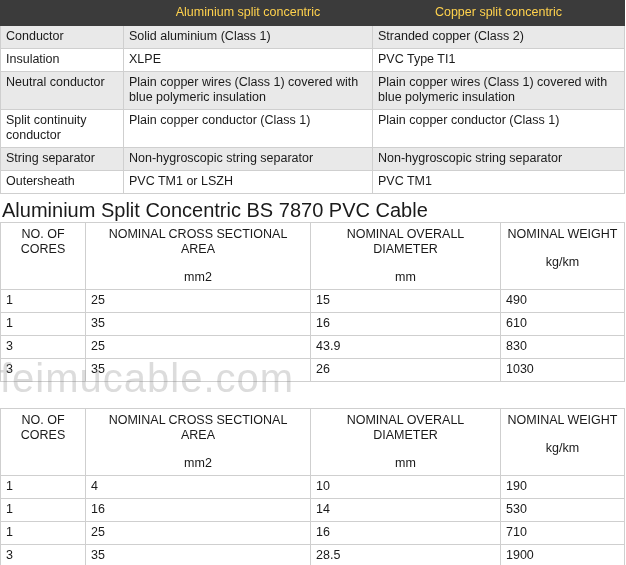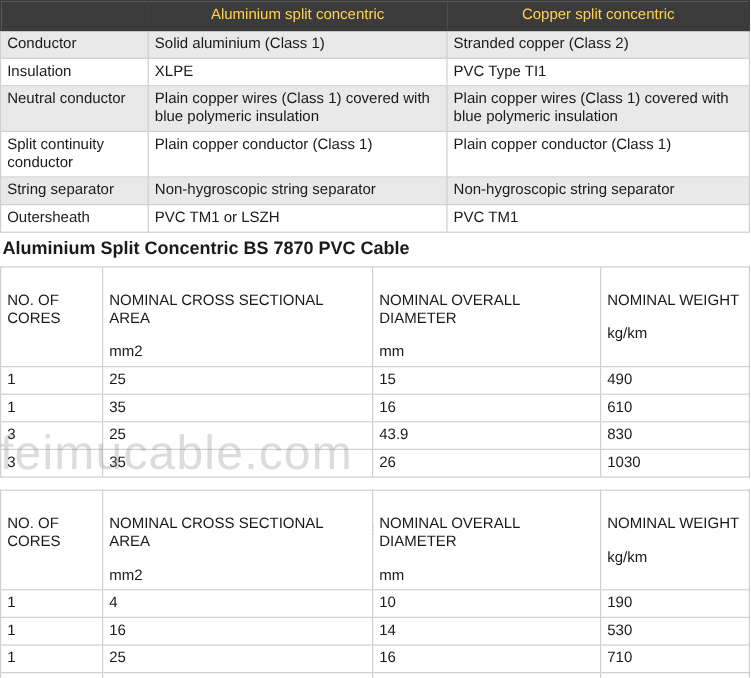--- a/index.html
+++ b/index.html
@@ -80,38 +80,38 @@
     margin-top: 14px;
   }
   #compare-table tbody tr.plain td {
     background: #ffffff;
   }
 
   
   .section-title {
     position: absolute;
     left: 2px;
-    font-size: 15px;
+    font-size: 20px;
     color: #1a1a1a;
     letter-spacing: 0px;
-    font-weight: bold;
   }
   #title-alu { top: 199px; }
   #title-cop { top: 385px; margin-top: 48px; }
 
   
   #alu-table { position: absolute; top: 222px; left: 0; }
   #cop-table { position: absolute; top: 408px; left: 0; }
 
   table.data td {
     background: #ffffff;
   }
   table.data td.head-cell {
     vertical-align: top;
-    padding-top: 20px;
+    padding-top: 4px;
+    text-align: center;
   }
   .unit-line {
     display: block;
     margin-top: 13px;
   }
 </style>
 </head>
 <body>
 
 <div class="page">

